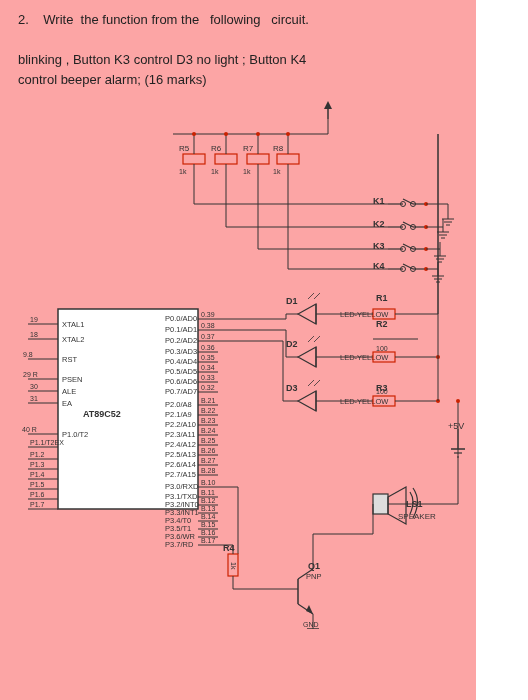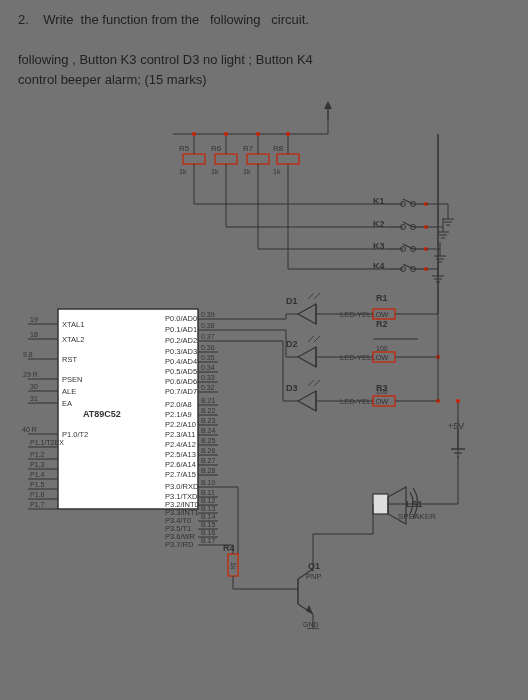--- a/index.html
+++ b/index.html
@@ -5,23 +5,23 @@
     * { margin: 0; padding: 0; box-sizing: border-box; }
     body {
       width: 528px;
       height: 700px;
       background: #fff;
       font-family: Arial, sans-serif;
       overflow: hidden;
       position: relative;
     }
     .page {
-      width: 528px;
+      width: 476px;
       height: 700px;
-      background: #737373;
+      background: #fca5a5;
       padding: 10px 18px 10px 18px;
       position: relative;
     }
     .question-text {
       font-size: 13px;
       color: #222;
       line-height: 1.55;
       margin-bottom: 8px;
     }
     .circuit-area {
@@ -35,22 +35,22 @@
       height: 530px;
     }
   </style>
 </head>
 <body>
 
 <div class="page">
   <div class="question-text">
     <span>2. &nbsp;&nbsp; Write &nbsp;the function from the &nbsp; following &nbsp; circuit.</span><br>
     <br>
-    <span>following , Button K3 control D3 no light ; Button K4</span><br>
-    <span>control beeper alarm; (15 marks)</span>
+    <span>blinking , Button K3 control D3 no light ; Button K4</span><br>
+    <span>control beeper alarm; (16 marks)</span>
   </div>
   <div class="circuit-area">
     <svg class="circuit-svg" viewBox="0 0 492 530" xmlns="http://www.w3.org/2000/svg">
 
       <line x1="310" y1="20" x2="310" y2="5" stroke="#333" stroke-width="1.5"></line>
       <polygon points="310,2 306,10 314,10" fill="#333"></polygon>
 
       <rect x="165" y="55" width="22" height="10" fill="none" stroke="#cc2200" stroke-width="1.2"></rect>
       <text x="161" y="52" font-size="8" fill="#333" font-family="Arial">R5</text>
       <text x="161" y="75" font-size="7" fill="#333" font-family="Arial">1k</text>

